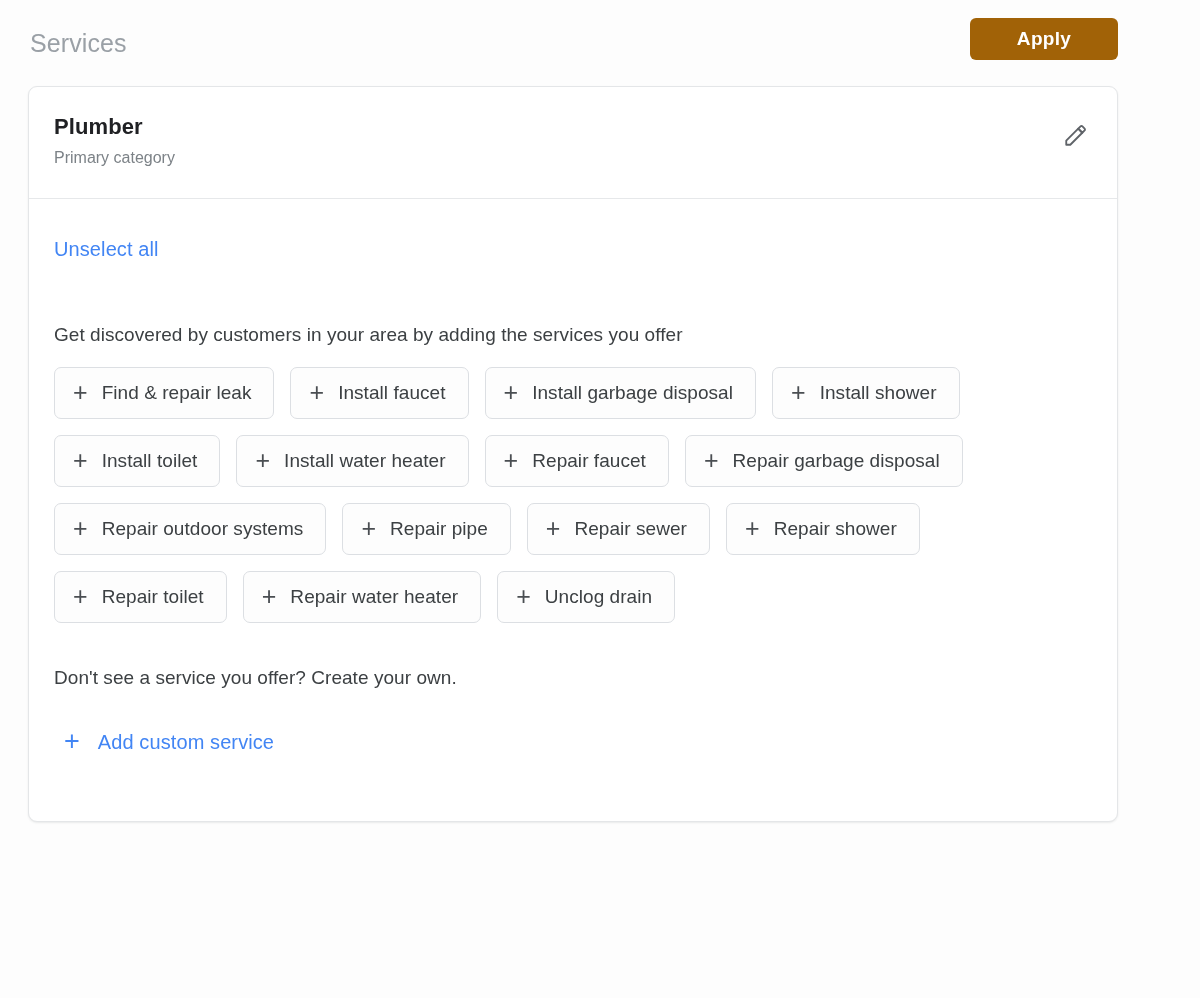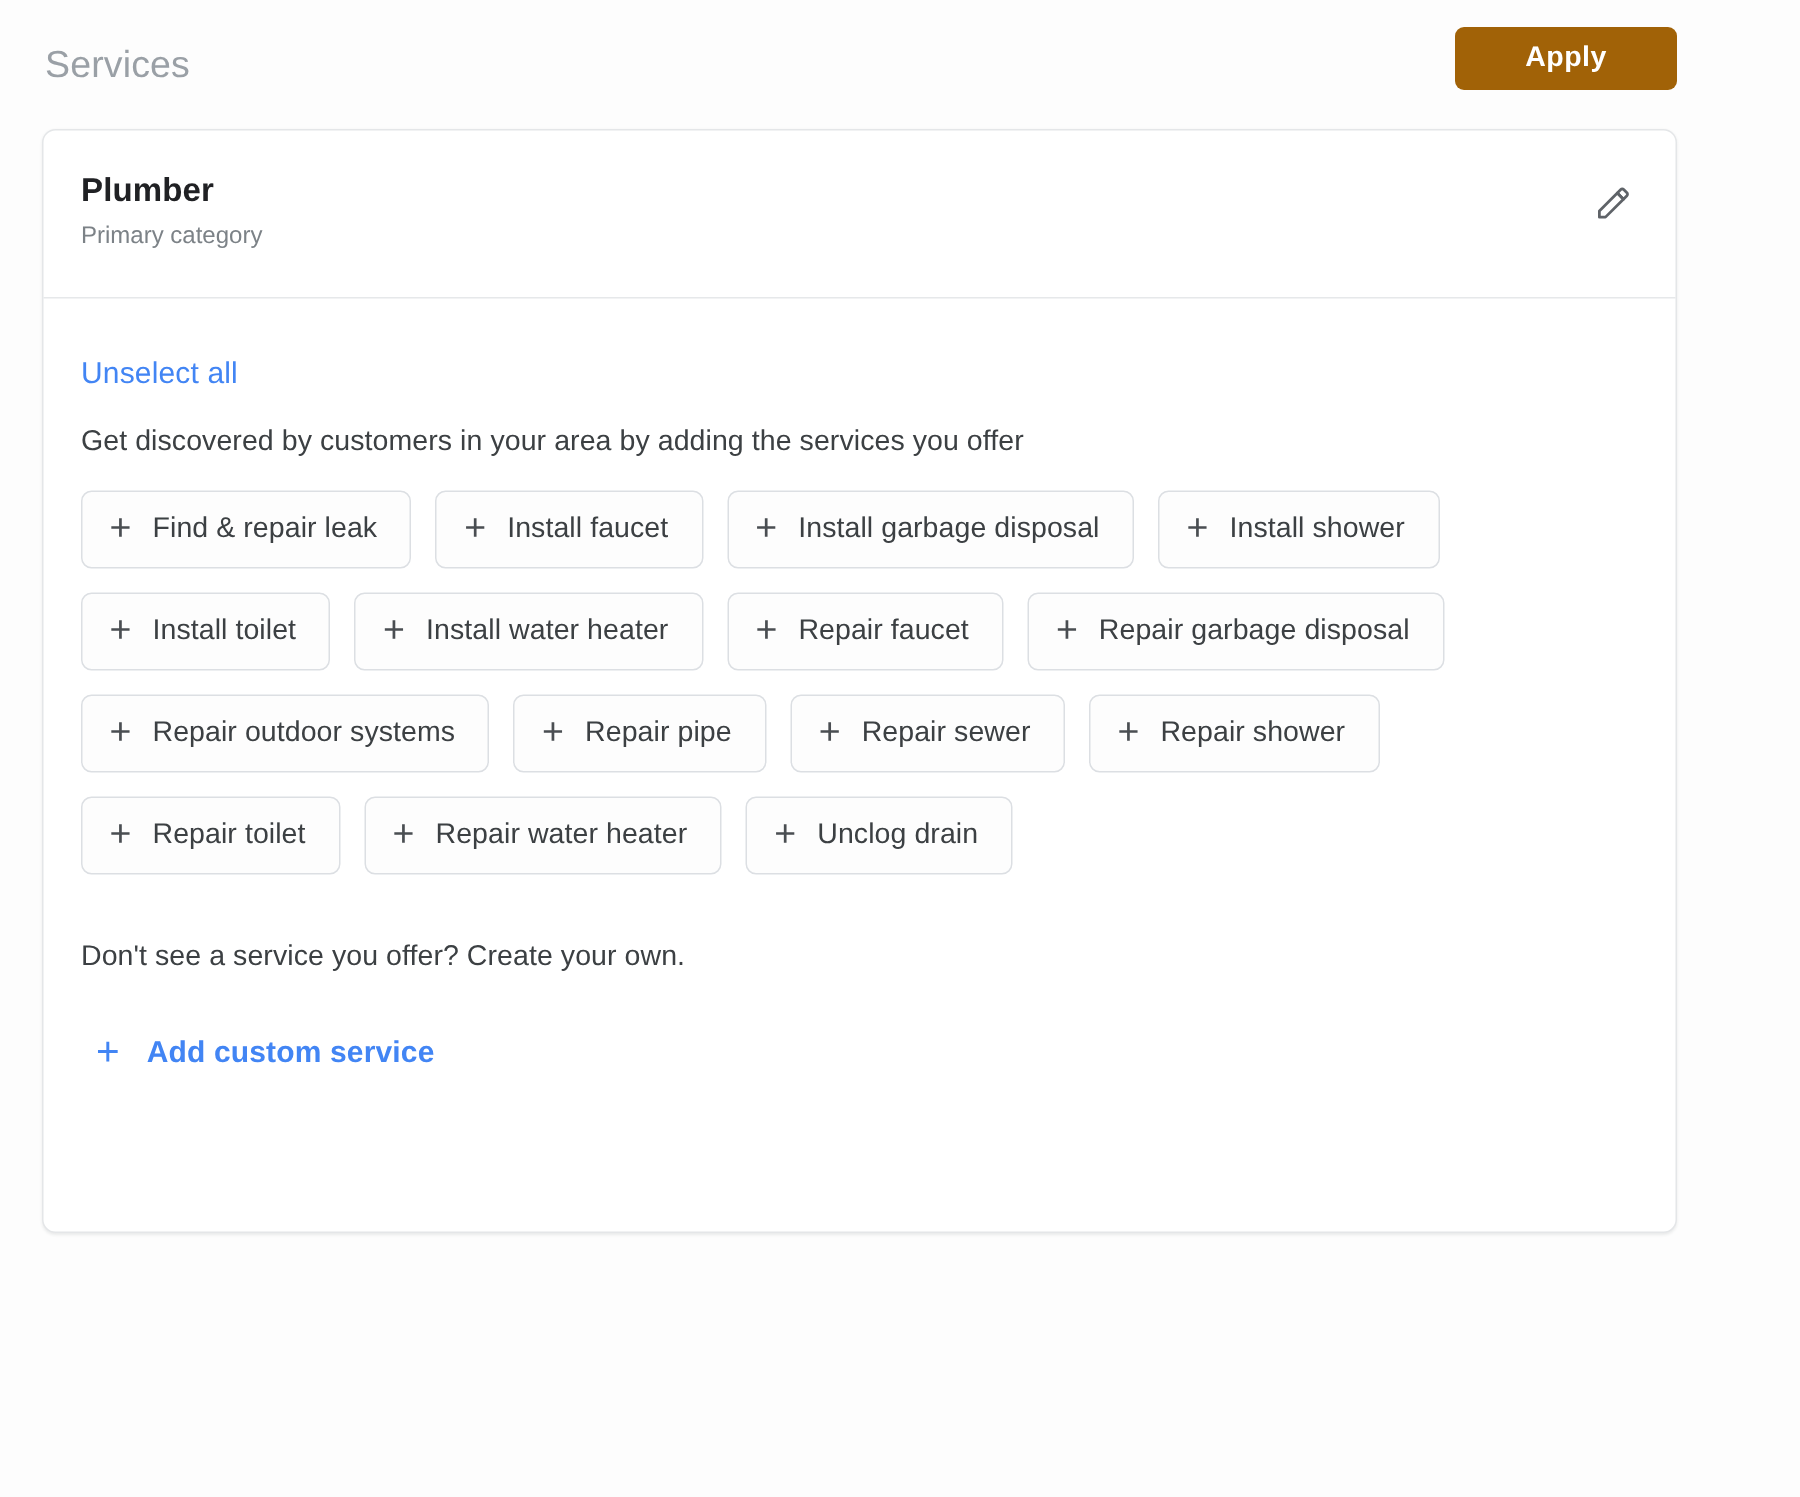--- a/index.html
+++ b/index.html
@@ -127,21 +127,21 @@
     color: #4285f4;
     background: none;
     border: none;
     padding: 0;
     cursor: pointer;
     font-family: "Liberation Sans", sans-serif;
     letter-spacing: 0.1px;
   }
 
   .lead-text {
-    margin-top: 20px;
+    margin-top: 60px;
     font-size: 19px;
     line-height: 26px;
     color: #3c4043;
     letter-spacing: 0.05px;
   }
 
   .chips {
     margin-top: 19px;
     display: flex;
     flex-wrap: wrap;
@@ -195,21 +195,21 @@
   .add-custom .plus-blue {
     font-size: 27px;
     line-height: 1;
     color: #4285f4;
     margin-right: 18px;
     transform: translateY(-1px);
   }
   .add-custom .label {
     font-size: 20px;
     color: #4285f4;
-    font-weight: bold;
+    font-weight: normal;
     letter-spacing: 0.1px;
   }
 </style>
 </head>
 <body>
 
 <div id="root">
 
   <div class="topbar">
     <div class="page-title">Services</div>

